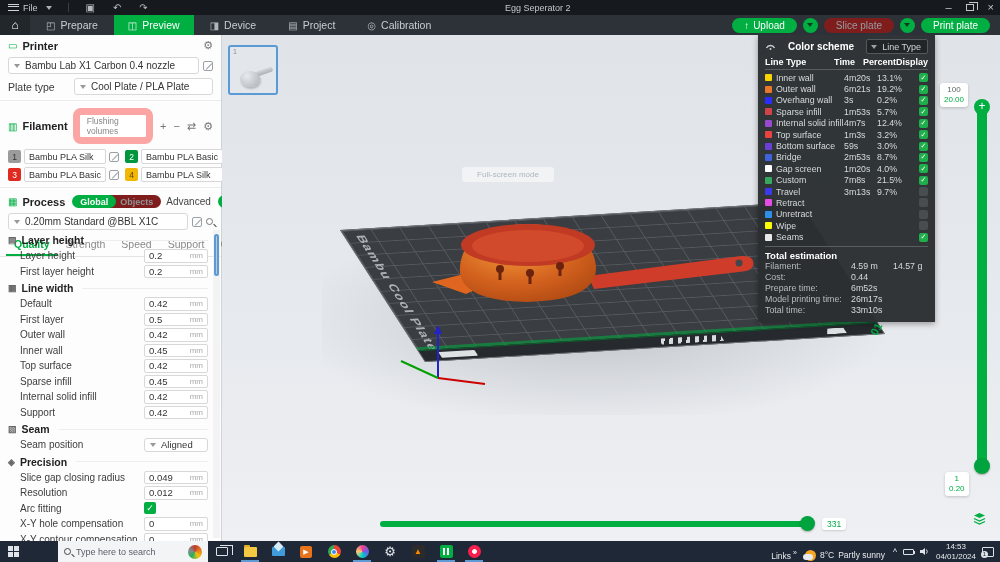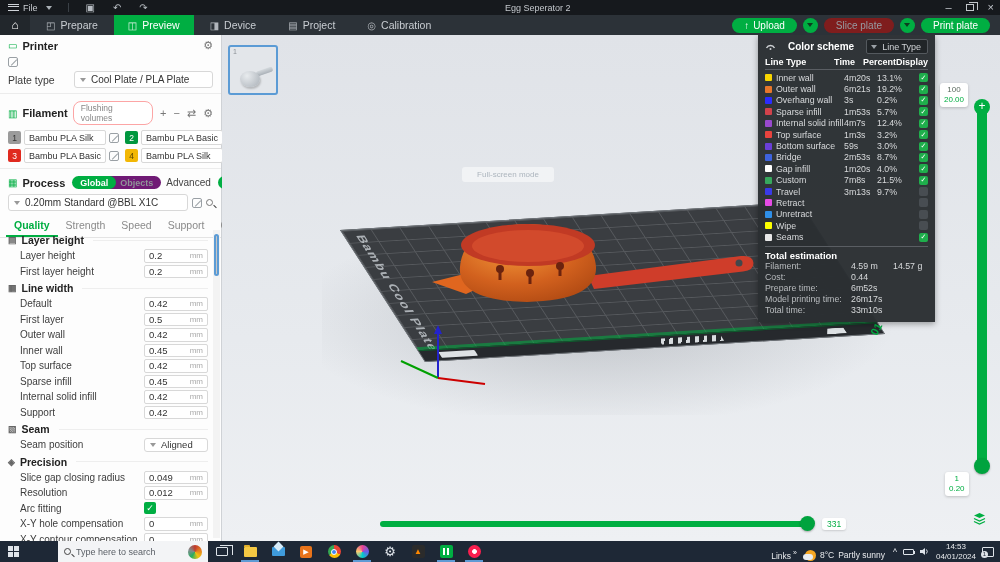--- a/index.html
+++ b/index.html
@@ -40,28 +40,28 @@
   .sec-head { display:flex; align-items:center; gap:5px; padding:4px 8px 3px 8px; font-weight:bold; font-size:11px; color:#222; }
   .sec-head .si { color:#00ae42; font-size:10px; font-weight:normal; }
   .sec-head .right { margin-left:auto; display:flex; align-items:center; gap:7px; color:#777; font-weight:normal; }
   .gear { font-size:11px; color:#777; }
   .selbox { display:flex; align-items:center; border:1px solid #d8d8d8; border-radius:3px; background:#fff; height:17px; padding:0 5px; font-size:10px; color:#333; }
   .cv { width:0; height:0; border-left:3px solid transparent; border-right:3px solid transparent; border-top:4px solid #999; margin-right:5px; }
   .prow1 { display:flex; align-items:center; gap:4px; padding:2px 8px; }
   .edit-ic { width:10px; height:10px; border:1px solid #9aa0a5; border-radius:2px; position:relative; flex:none; }
   .edit-ic::after { content:""; position:absolute; left:1px; top:4px; width:8px; border-top:1px solid #9aa0a5; transform:rotate(-45deg); }
   .divider { border-top:1px solid #ececec; margin:3px 0; }
-  .fpill { border:1px solid #fca5a5; border-radius:8px; padding:1px 7px; font-size:8.5px; color:#888; background:#fff; font-weight:normal; }
+  .fpill { border:7px solid #fca5a5; border-radius:8px; padding:1px 7px; font-size:8.5px; color:#888; background:#fff; font-weight:normal; }
   .fgrid { display:grid; grid-template-columns:1fr 1fr; gap:3px 6px; padding:2px 8px; }
   .fslot { display:flex; align-items:center; gap:3px; }
   .fnum { width:13px; height:13px; border-radius:2px; font-size:8.5px; display:flex; align-items:center; justify-content:center; flex:none; }
   .fname { flex:1; border:1px solid #d8d8d8; border-radius:2px; height:15px; display:flex; align-items:center; padding:0 4px; font-size:9px; color:#333; background:#fff; white-space:nowrap; overflow:hidden; }
   .scope { display:flex; align-items:center; font-size:9px; margin-left:2px; }
   .scope .g { background:#00ae42; color:#fff; border-radius:8px; padding:1.5px 8px; z-index:2; }
-  .scope .o { background:#701a75; color:#909498; border-radius:0 8px 8px 0; padding:1.5px 8px 1.5px 10px; margin-left:-6px; }
+  .scope .o { background:#7f1d1d; color:#909498; border-radius:0 8px 8px 0; padding:1.5px 8px 1.5px 10px; margin-left:-6px; }
   .switch { width:24px; height:13px; border-radius:7px; background:#00ae42; position:relative; }
   .switch::after { content:""; position:absolute; right:1.5px; top:1.5px; width:10px; height:10px; border-radius:50%; background:#fff; }
   .ptabs { display:flex; gap:0; border-bottom:1px solid #e4e4e4; padding:0 6px; margin-top:2px; }
   .ptab { padding:4px 8px 4px 8px; font-size:10.5px; color:#8a8a8a; }
   .ptab.active { color:#00ae42; font-weight:bold; border-bottom:2px solid #00ae42; }
   .params { position:absolute; left:0; top:192px; bottom:0; width:222px; overflow:hidden; padding:4px 14px 0 8px; }
   .psec { display:flex; align-items:center; gap:5px; font-weight:bold; font-size:10.5px; color:#222; margin:3px 0 2px 0; }
   .psec .si2 { color:#666; font-size:9px; }
   .psec::after { content:""; flex:1; border-top:1px solid #eee; margin-left:4px; }
   .prow { display:flex; align-items:center; height:15.5px; padding-left:12px; }
@@ -228,20 +228,24 @@
 
   <div class="sidebar">
     <div class="sec-head">
       <span class="si">▭</span>
       <span>Printer</span>
       <span class="right">
           <span class="gear">⚙</span>
         </span>
     </div>
     <div class="prow1">
+      <span class="selbox" style="flex:1">
+          <i class="cv"></i>
+          <span>Bambu Lab X1 Carbon 0.4 nozzle</span>
+        </span>
       <span class="edit-ic"></span>
     </div>
     <div class="prow1">
       <span style="width:62px">Plate type</span>
       <span class="selbox" style="flex:1">
           <i class="cv"></i>
           <span>Cool Plate / PLA Plate</span>
         </span>
     </div>
     <div class="divider"></div>
@@ -601,21 +605,21 @@
           <div class="lrow">
             <span class="sw" style="background: rgb(62, 99, 221);"></span>
             <span class="lname">Bridge</span>
             <span class="ltime">2m53s</span>
             <span class="lpct">8.7%</span>
             <span class="chk checked"></span>
           </div>
 
           <div class="lrow">
             <span class="sw" style="background: rgb(255, 255, 255);"></span>
-            <span class="lname">Gap infill</span>
+            <span class="lname">Gap screen</span>
             <span class="ltime">1m20s</span>
             <span class="lpct">4.0%</span>
             <span class="chk checked"></span>
           </div>
 
           <div class="lrow">
             <span class="sw" style="background: rgb(55, 168, 93);"></span>
             <span class="lname">Custom</span>
             <span class="ltime">7m8s</span>
             <span class="lpct">21.5%</span>

